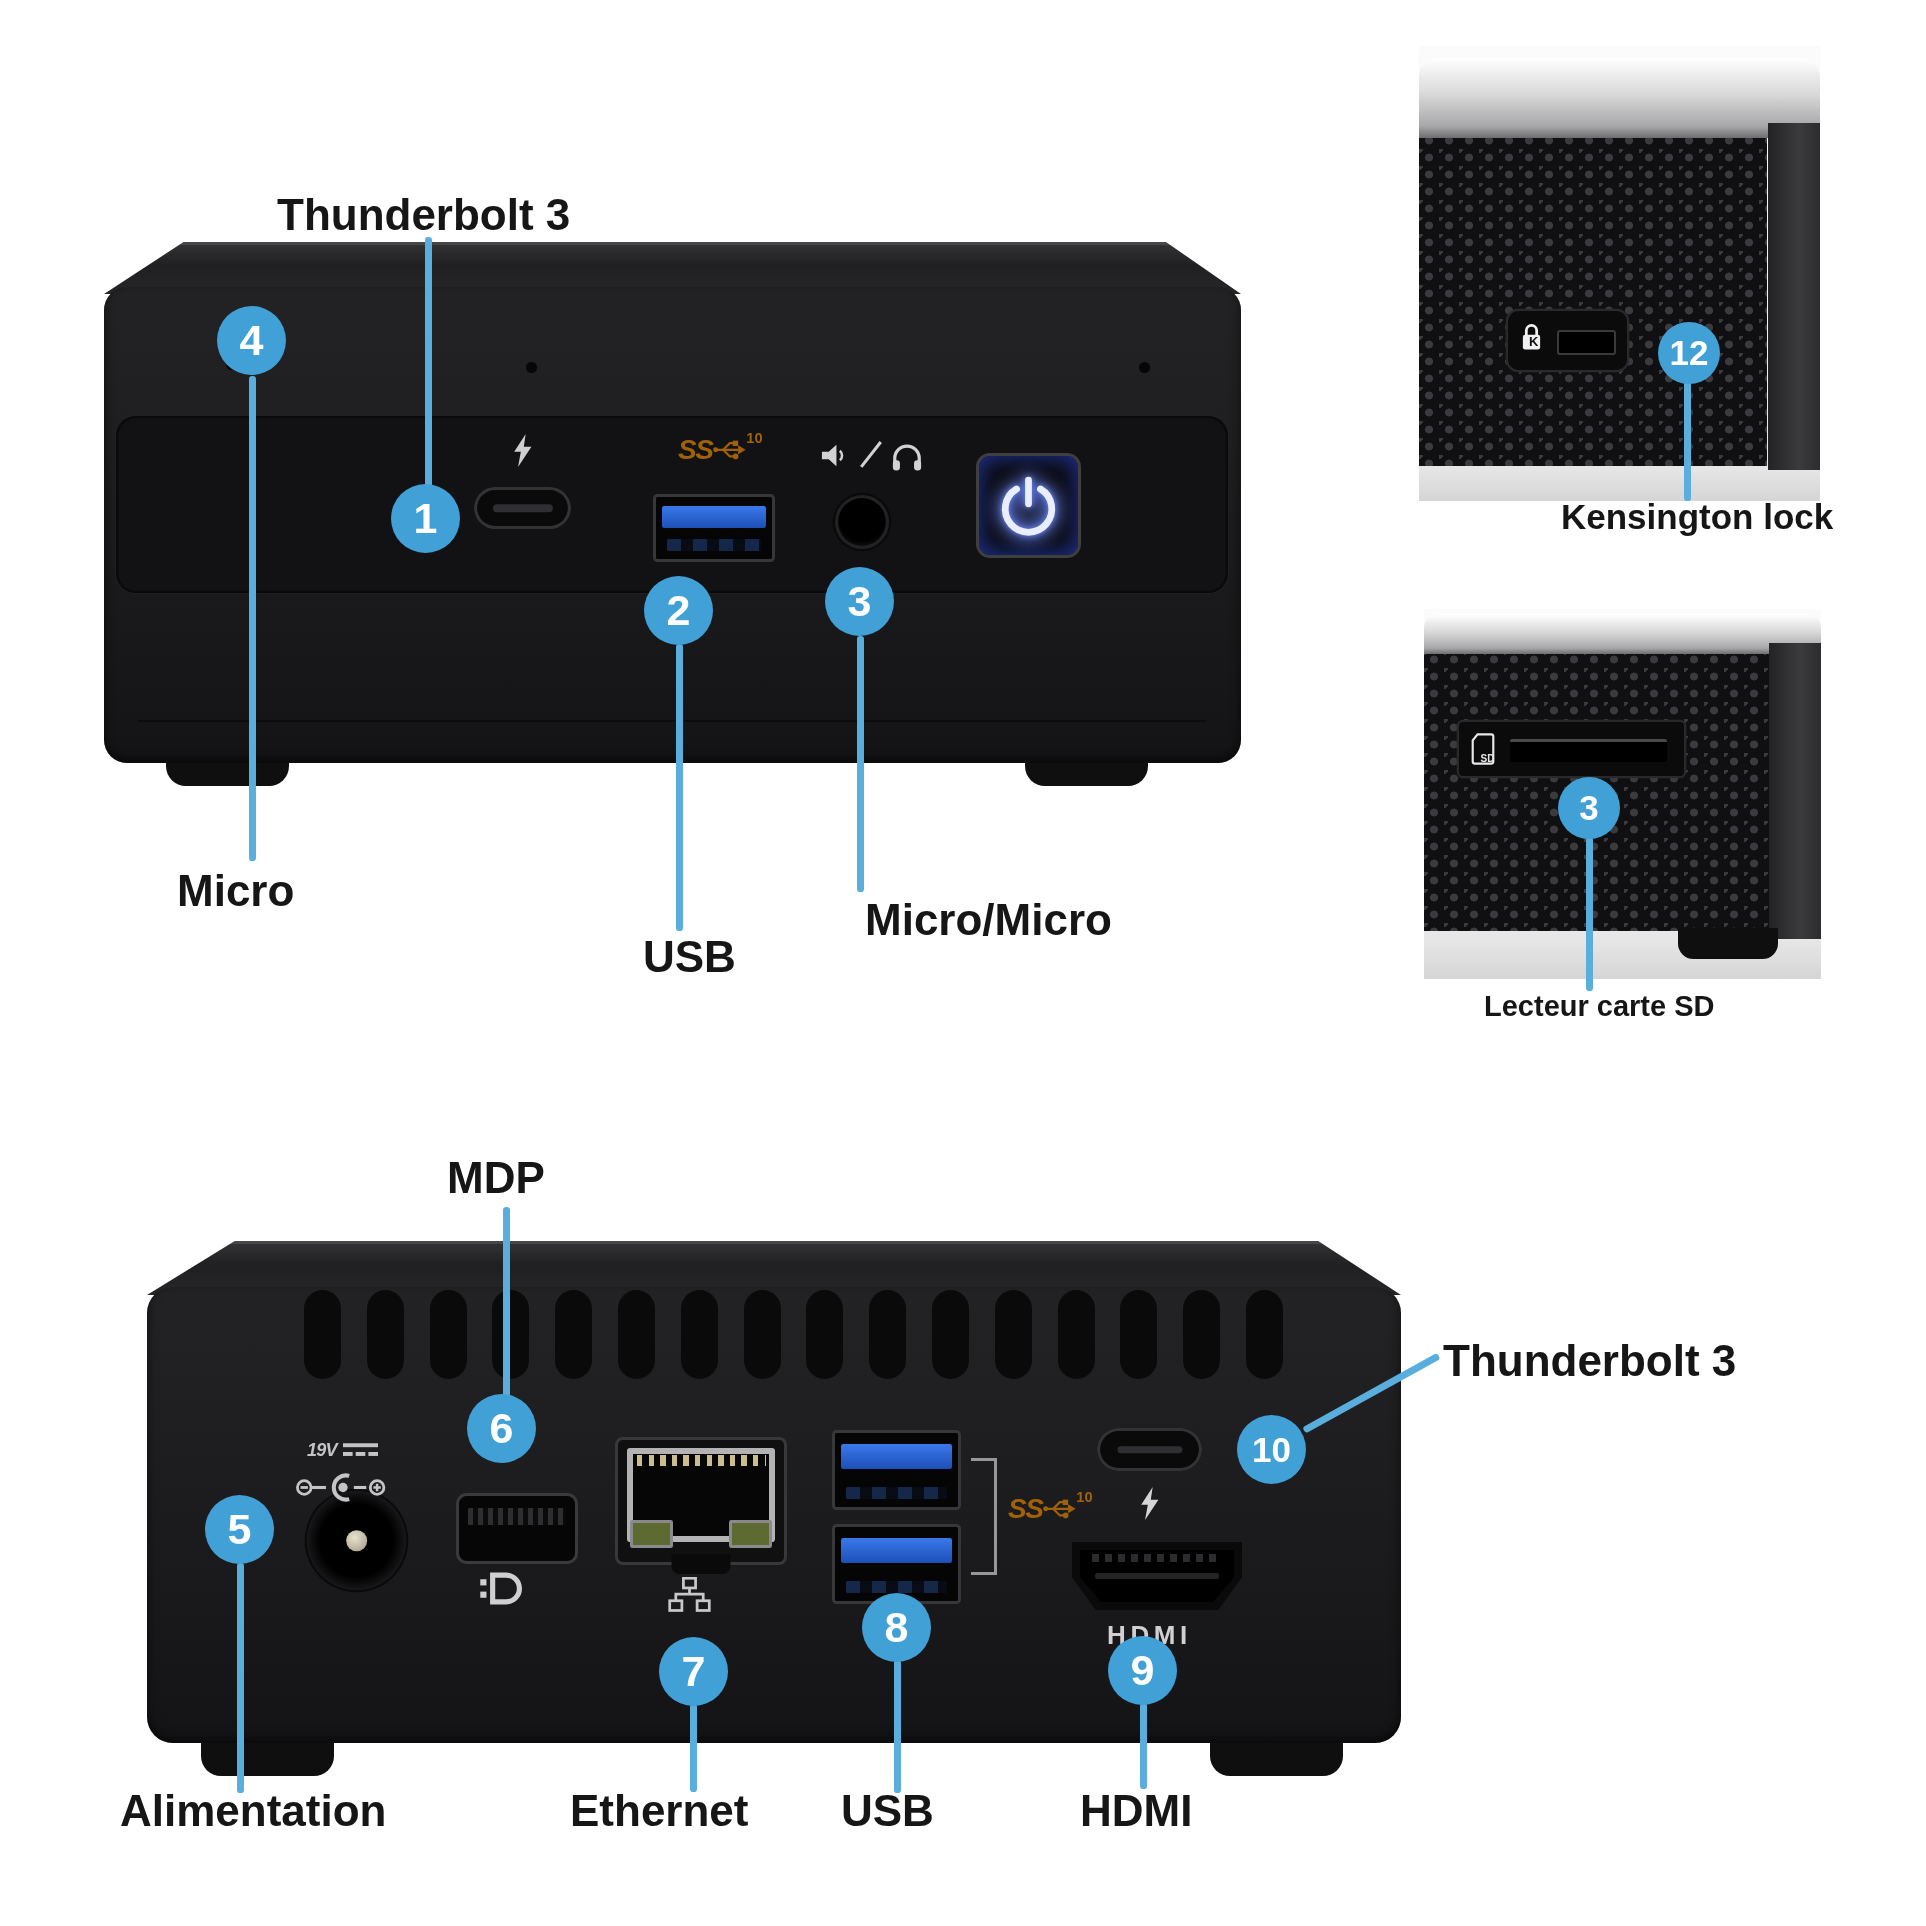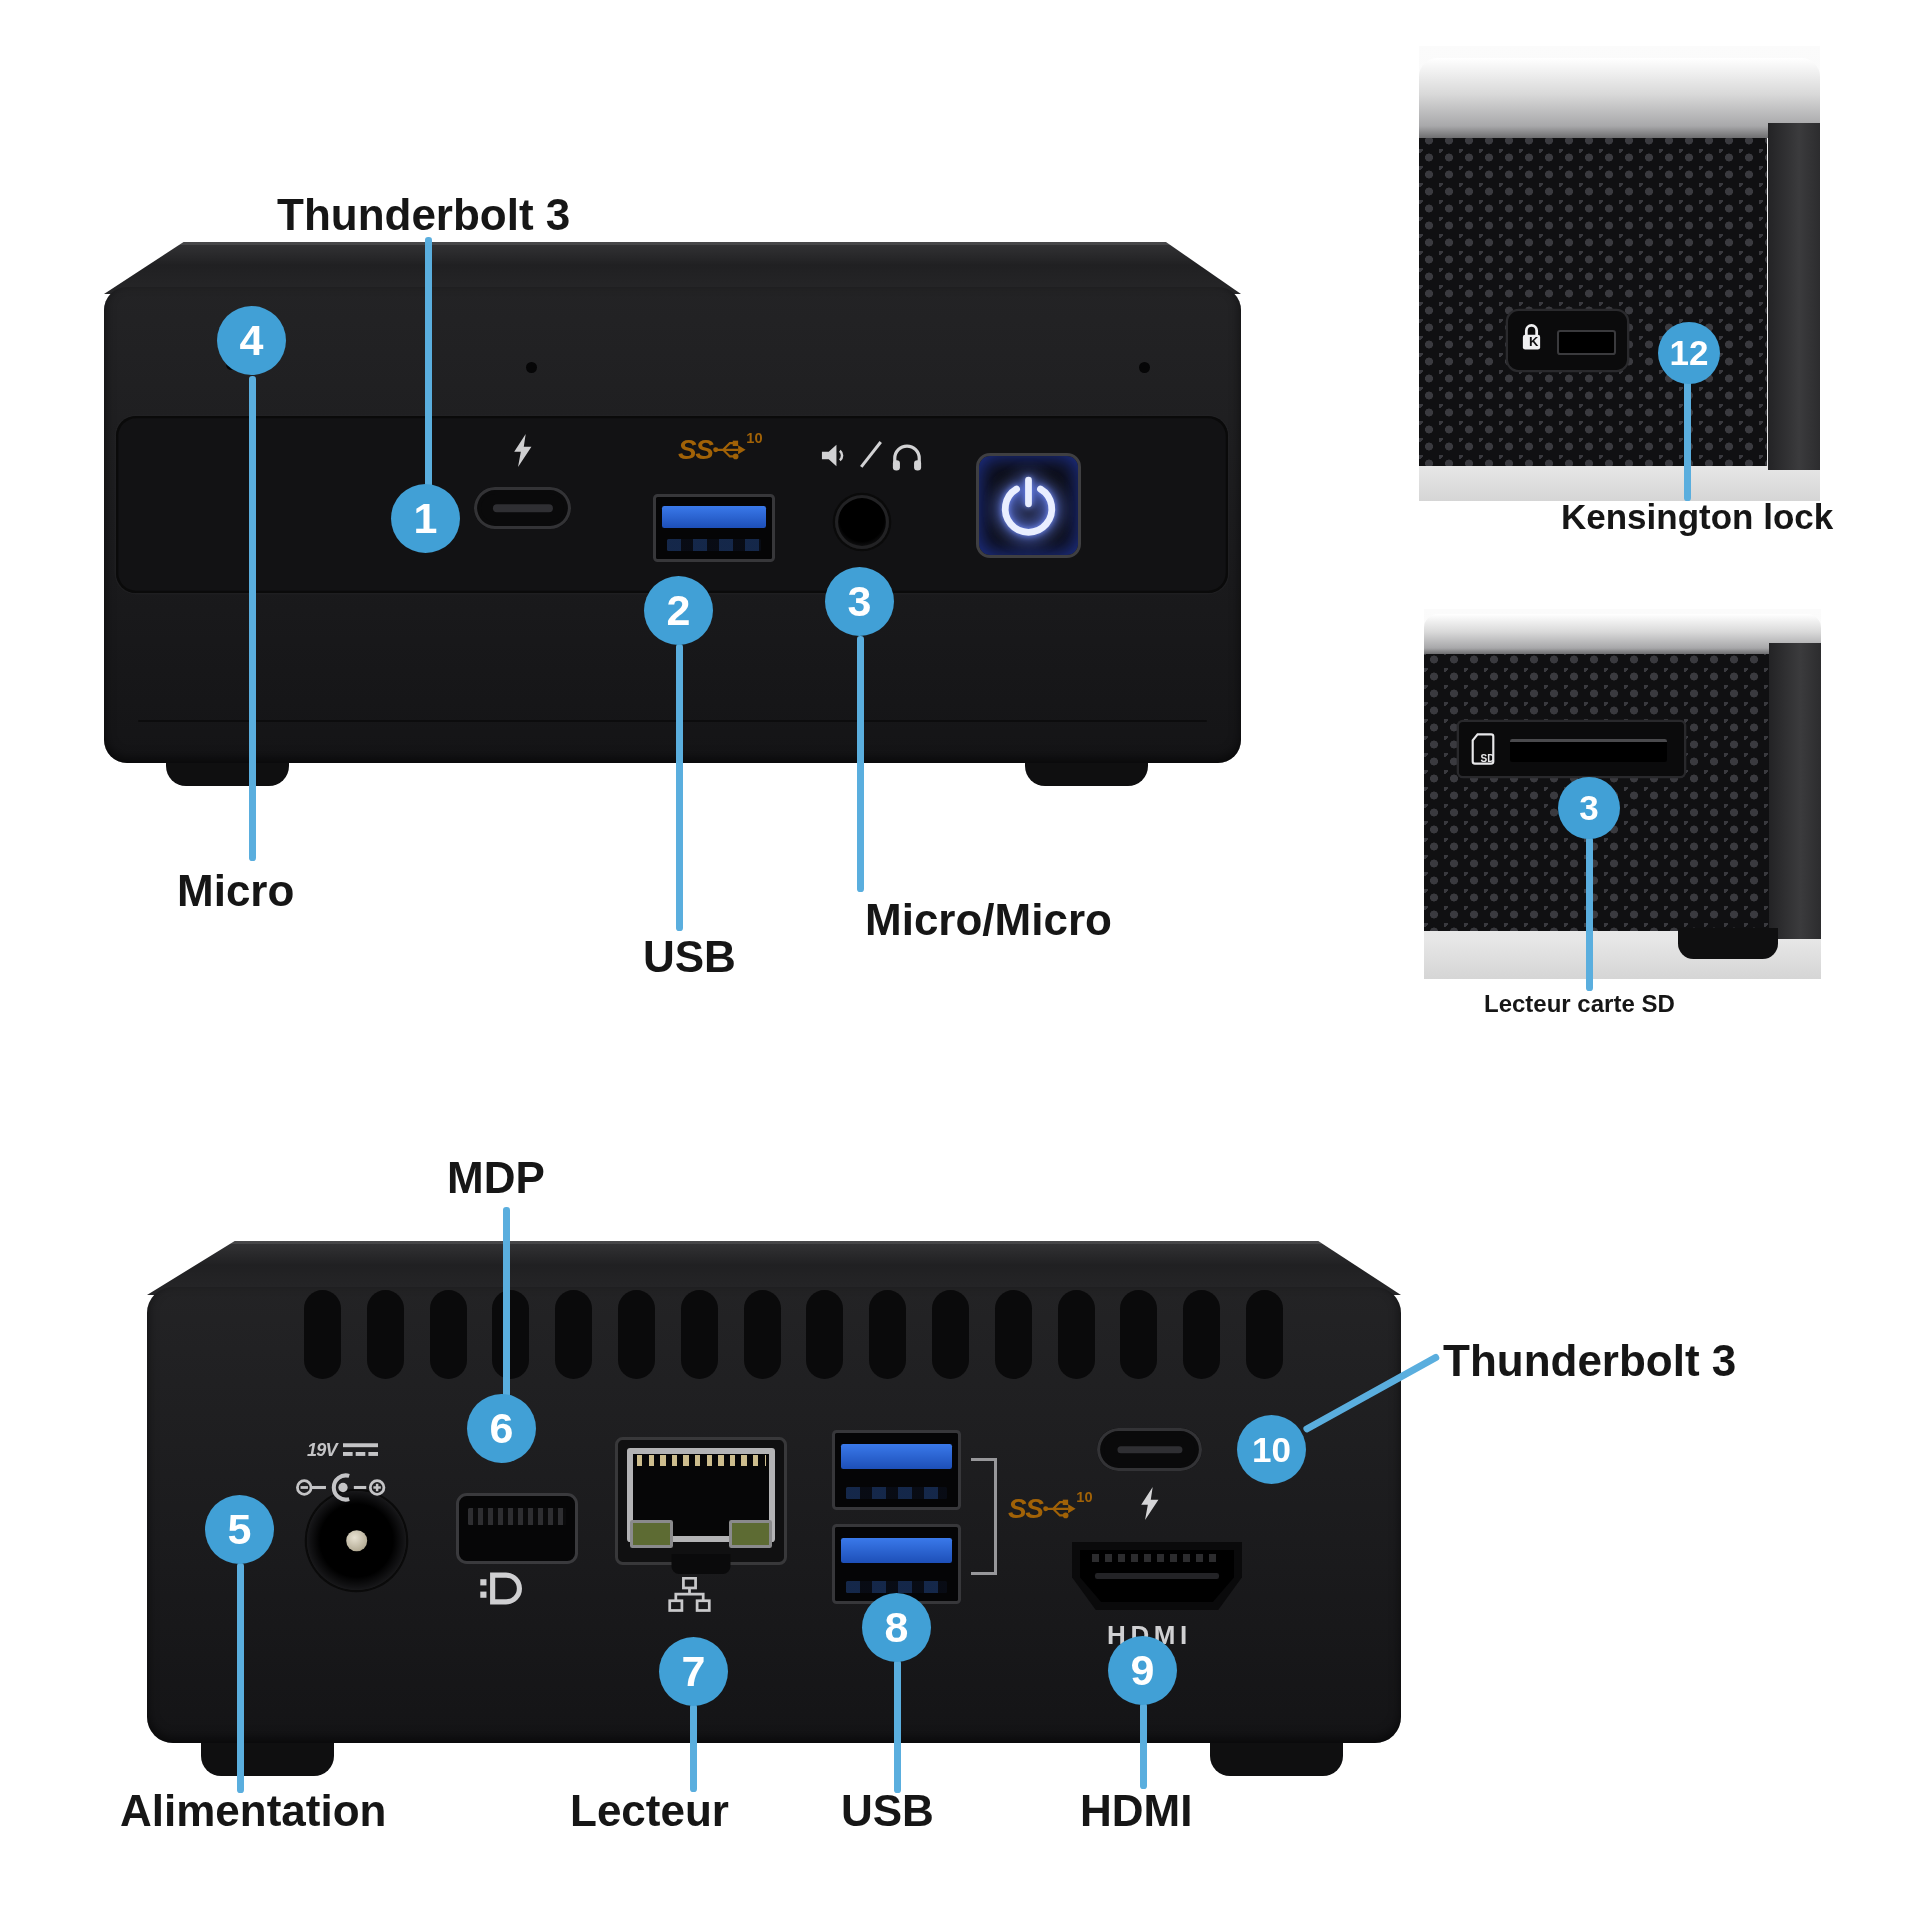--- a/index.html
+++ b/index.html
@@ -4,21 +4,21 @@
 <style>
   html,body{margin:0;padding:0;}
   body{
     width:1926px;height:1926px;position:relative;background:#ffffff;
     font-family:"Liberation Sans", sans-serif;overflow:hidden;
   }
   
   .lbl{position:absolute;font-weight:bold;color:#161616;white-space:nowrap;z-index:40;letter-spacing:0px;}
   .lbl-big{font-size:44px;line-height:1;}
   .lbl-mid{font-size:35px;line-height:1;}
-  .lbl-sml{font-size:24px;line-height:1;}
+  .lbl-sml{font-size:29px;line-height:1;}
   
   .callout{position:absolute;width:69px;height:69px;border-radius:50%;background:#41a0d6;
     color:#fff;display:flex;align-items:center;justify-content:center;
     font-weight:bold;font-size:43px;z-index:30;}
   .callout.sm{width:62px;height:62px;font-size:35px;}
   .callout.two{font-size:35px;}
   .leader{position:absolute;width:7px;background:#5aaede;border-radius:3.1px;z-index:25;}
   .leader-h{position:absolute;height:7px;background:#5aaede;border-radius:3.1px;z-index:25;}
   
   .device{position:absolute;z-index:10;}
@@ -372,16 +372,16 @@
   </div>
 <div class="callout" style="left:1108px;top:1636px;">
     <span>9</span>
   </div>
 <div class="callout two" style="left:1237px;top:1415px;">
     <span>10</span>
   </div>
 
 <div class="lbl lbl-big" style="left:1443px;top:1339px;">Thunderbolt 3</div>
 <div class="lbl lbl-big" style="left:120px;top:1789px;">Alimentation</div>
-<div class="lbl lbl-big" style="left:570px;top:1789px;">Lecteur</div>
+<div class="lbl lbl-big" style="left:570px;top:1789px;">Ethernet</div>
 <div class="lbl lbl-big" style="left:841px;top:1789px;">USB</div>
 <div class="lbl lbl-big" style="left:1080px;top:1789px;">HDMI</div>
 
 
 </body></html>

